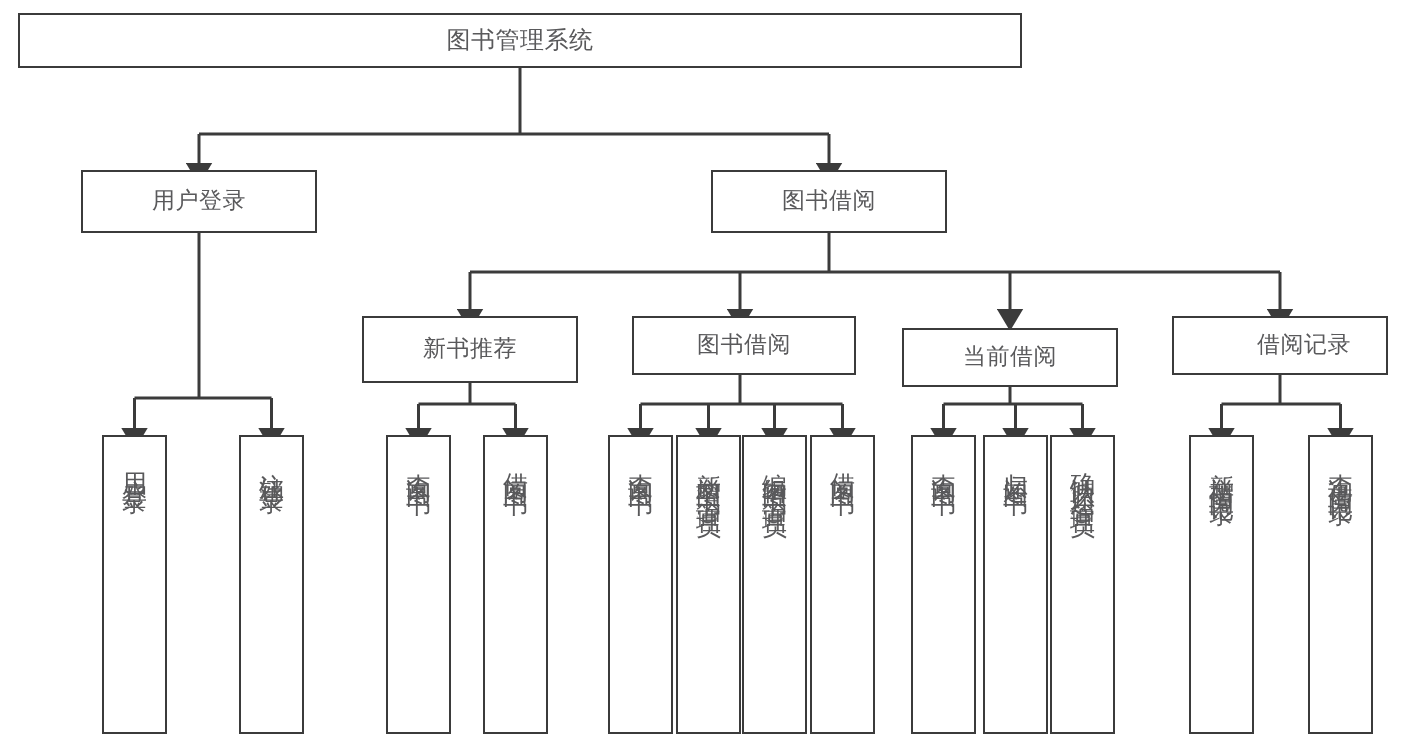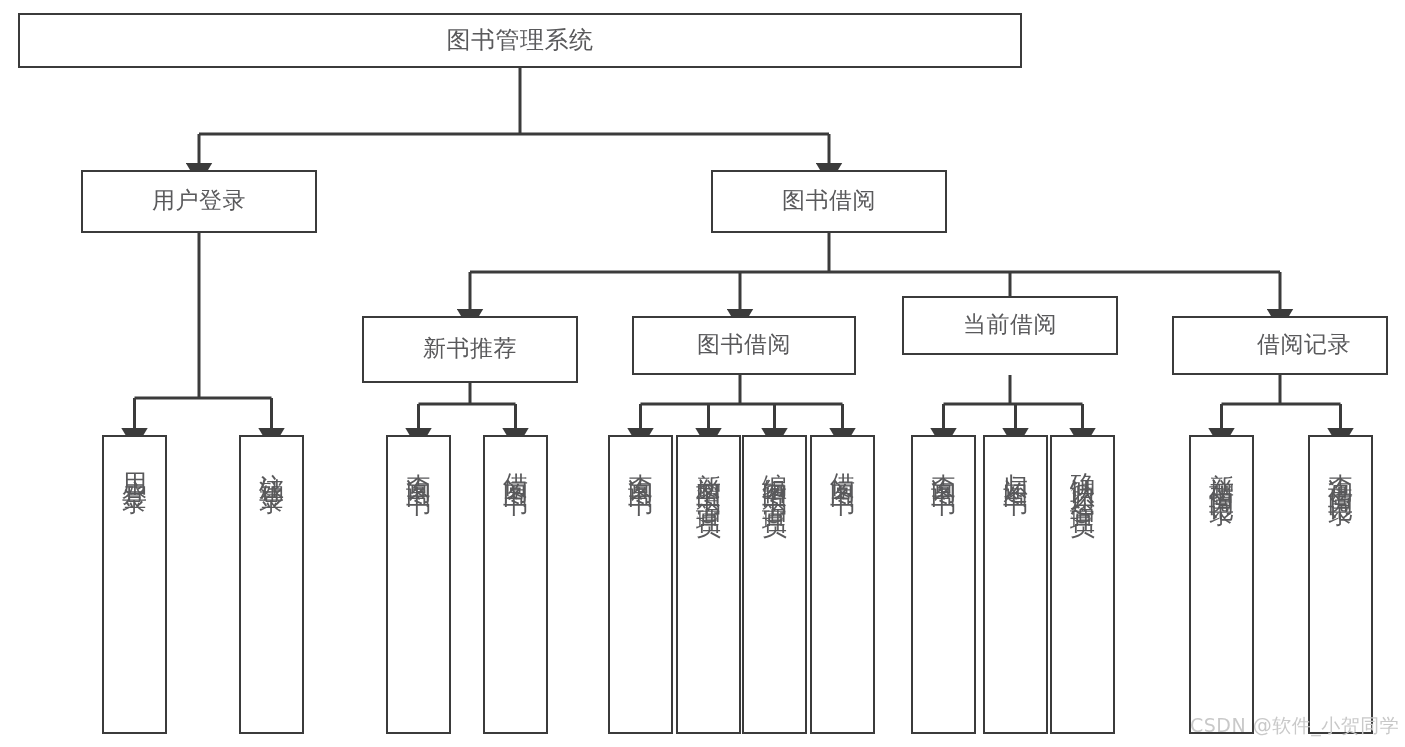--- a/index.html
+++ b/index.html
@@ -128,21 +128,21 @@
       </div>
       <div class="node h" style="left: 711px; top: 170px; width: 236px; height: 63px;">
         <span class="node-label">图书借阅</span>
       </div>
       <div class="node h" style="left: 362px; top: 316px; width: 216px; height: 67px;">
         <span class="node-label">新书推荐</span>
       </div>
       <div class="node h" style="left: 632px; top: 316px; width: 224px; height: 59px;">
         <span class="node-label">图书借阅</span>
       </div>
-      <div class="node h" style="left: 902px; top: 296px; width: 216px; height: 59px;">
+      <div class="node h" style="left: 902px; top: 328px; width: 216px; height: 59px;">
         <span class="node-label">当前借阅</span>
       </div>
       <div class="node h" style="left: 1172px; top: 316px; width: 216px; height: 59px; padding-left: 48px;">
         <span class="node-label">借阅记录</span>
       </div>
       <div class="node v" style="left: 102px; top: 435px; width: 65px; height: 299px;">
         <span class="node-label">用户登录</span>
       </div>
       <div class="node v" style="left: 239px; top: 435px; width: 65px; height: 299px;">
         <span class="node-label">注销登录</span>
@@ -175,15 +175,14 @@
         <span class="node-label">确认归还（管理员）</span>
       </div>
       <div class="node v" style="left: 1189px; top: 435px; width: 65px; height: 299px;">
         <span class="node-label">新增借阅记录</span>
       </div>
       <div class="node v" style="left: 1308px; top: 435px; width: 65px; height: 299px;">
         <span class="node-label">查询借阅记录</span>
       </div>
     </div>
 
-  <div class="watermark" style="left: 1190px; top: 713px;">CSDN @软件_小贺同学</div>
 
 </div>
 
 </body></html>

